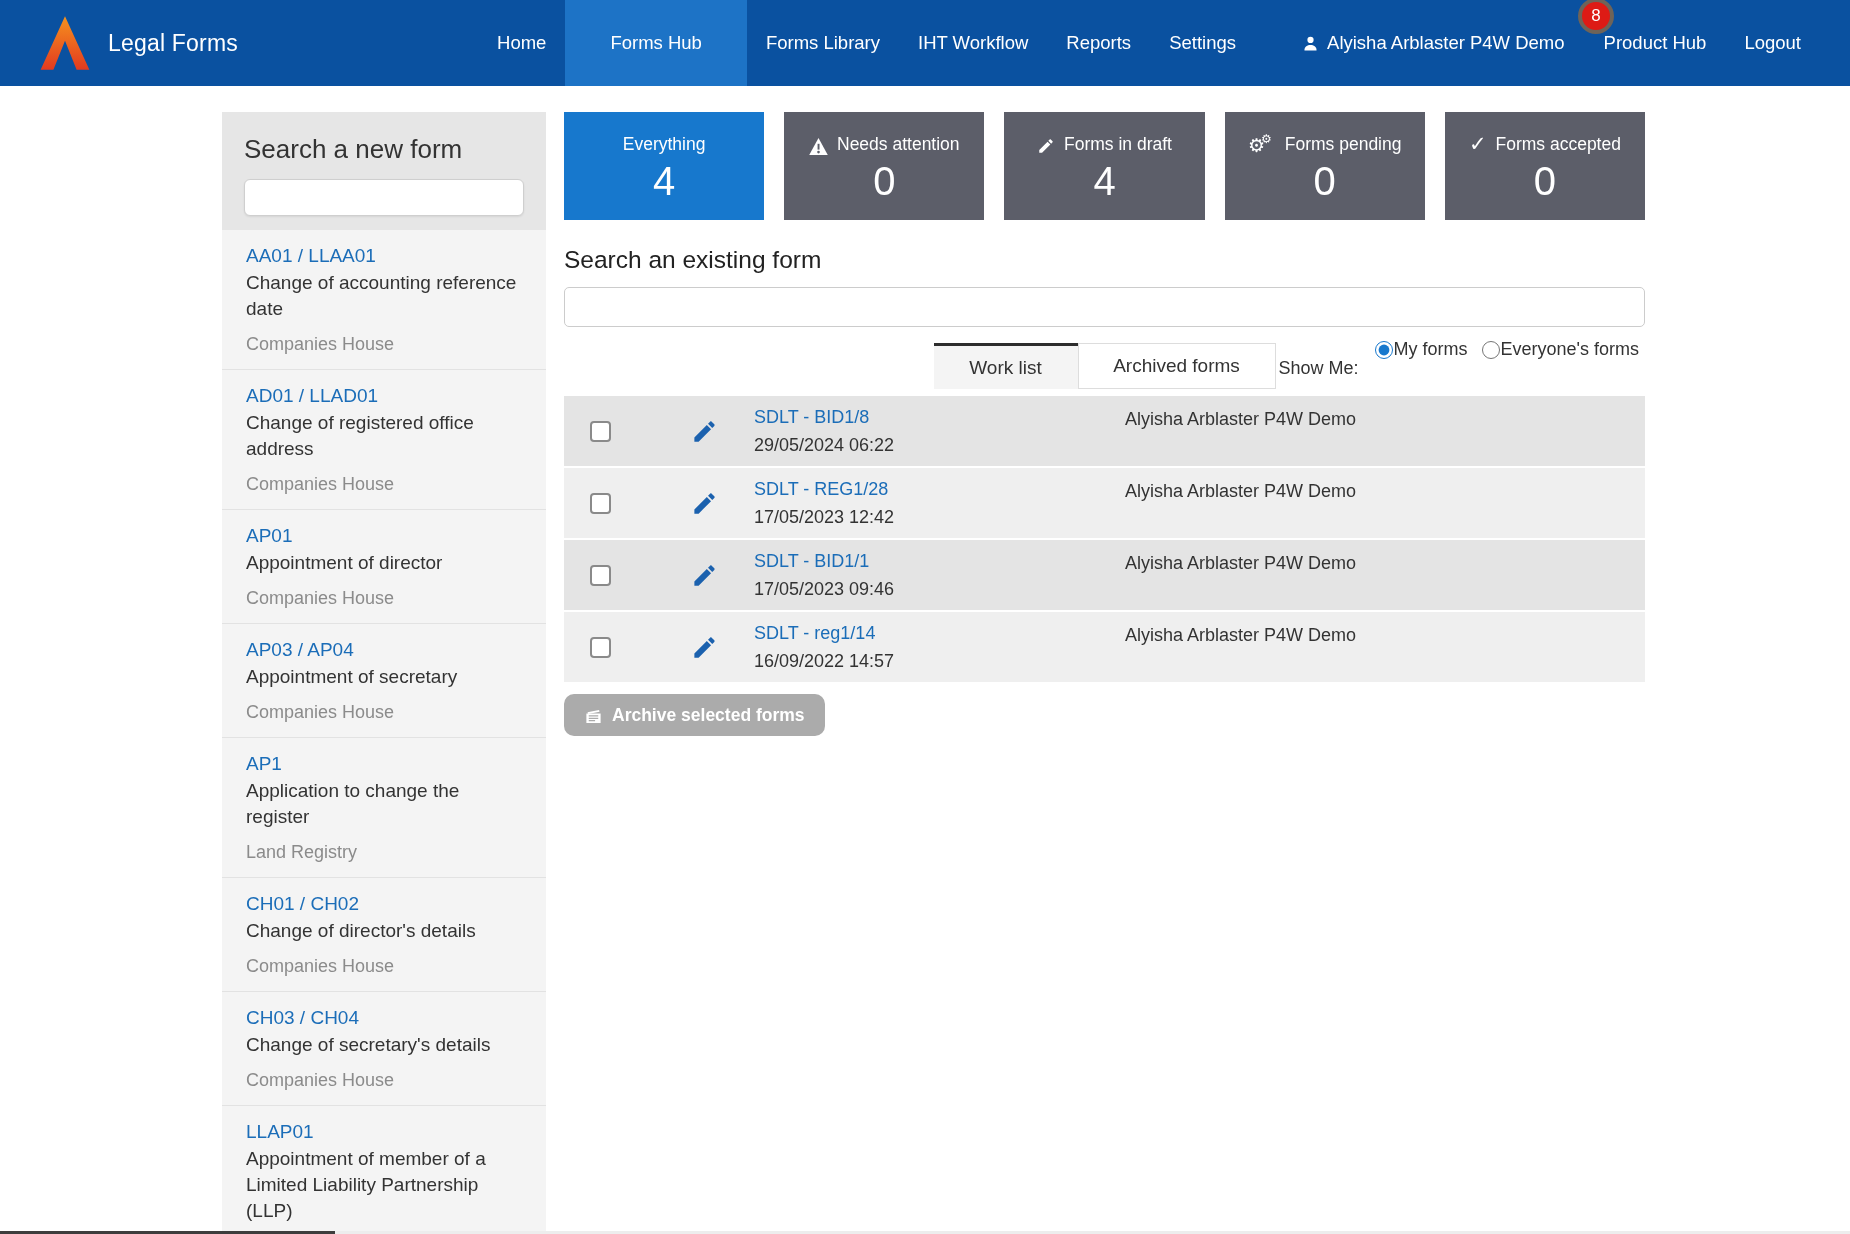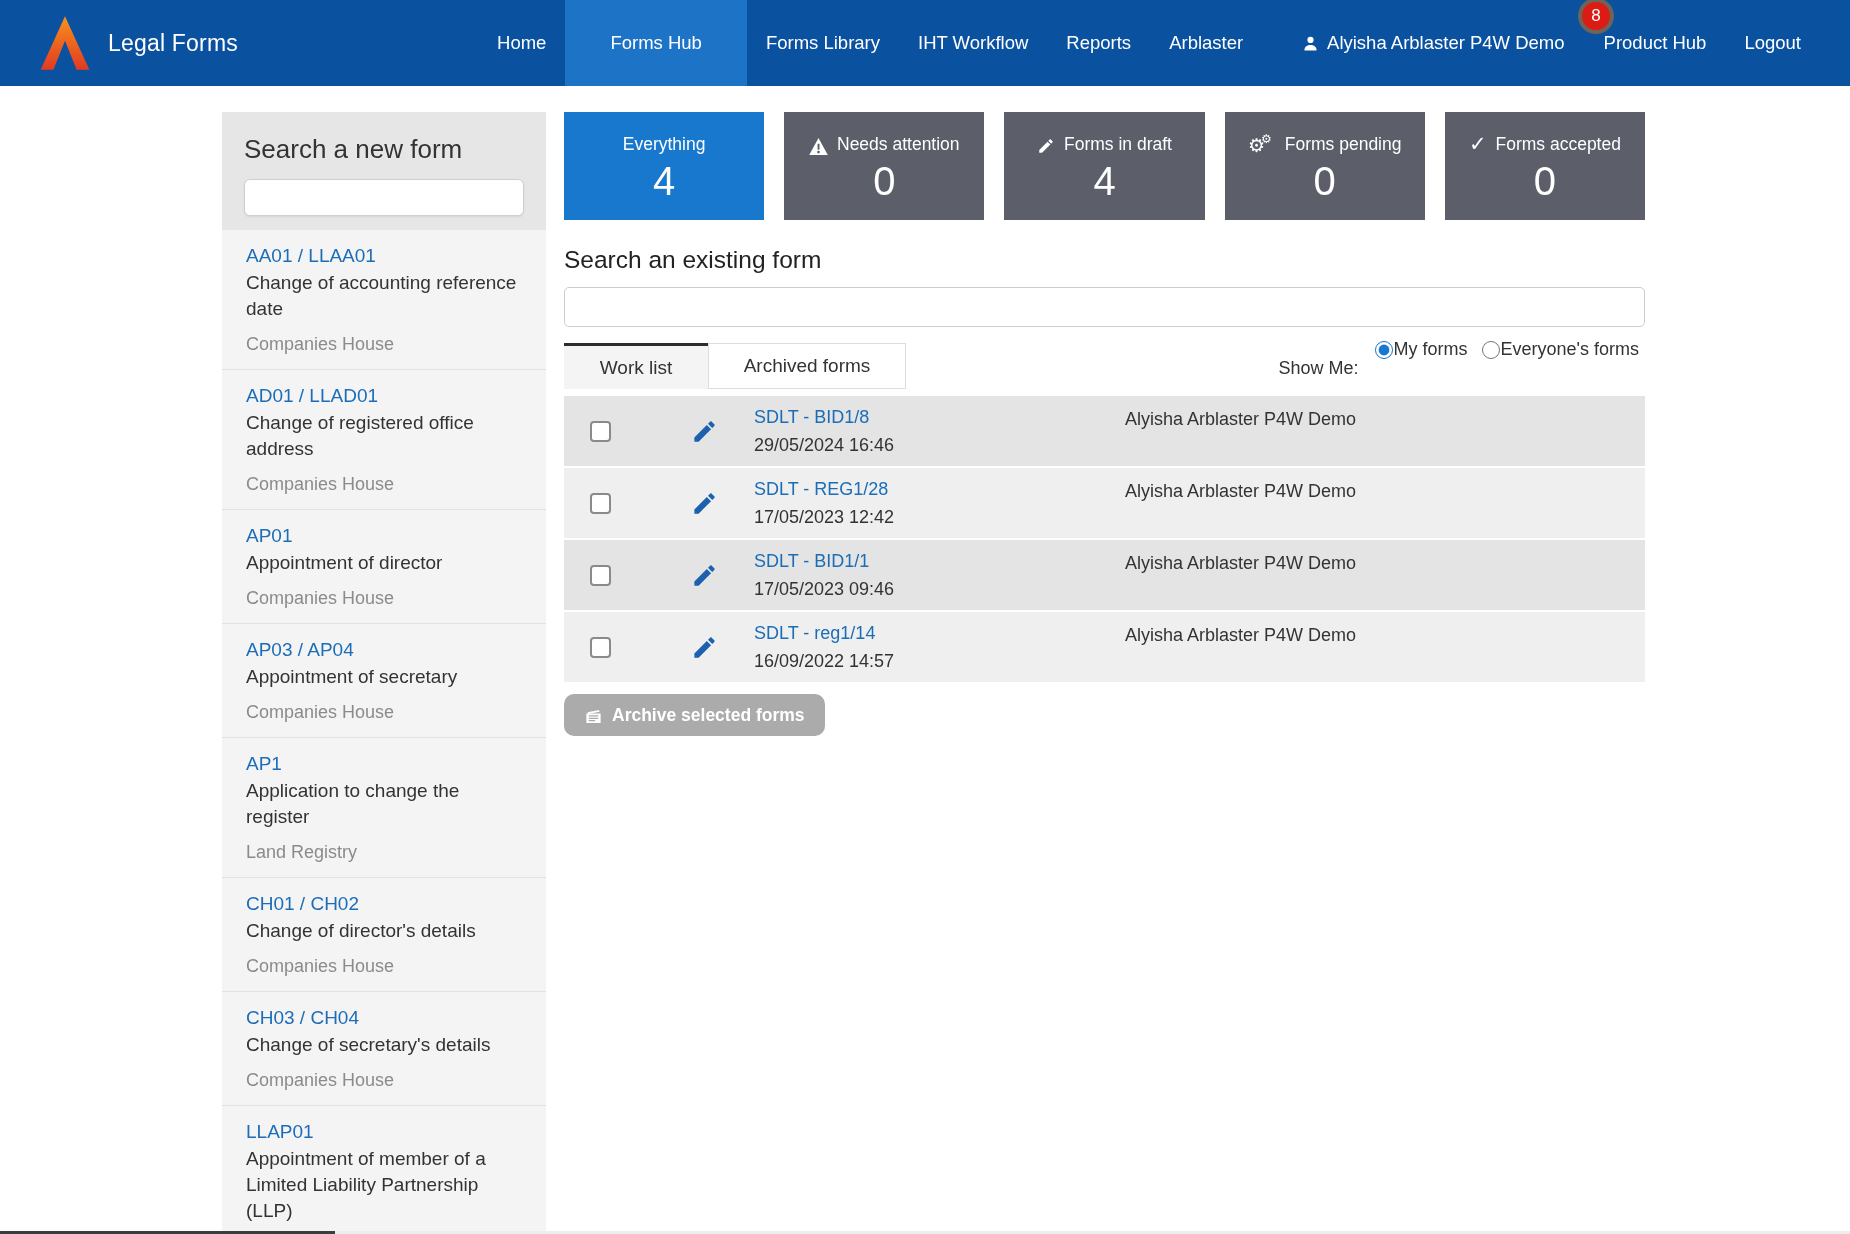--- a/index.html
+++ b/index.html
@@ -52,21 +52,21 @@
   .tile-icon svg { display:block; }
   .tile-count { font-size:40px; font-weight:300; line-height:48px; margin-top:2px; }
   .gear-big { font-size:19px; font-family:"DejaVu Sans",sans-serif; }
   .gear-small { font-size:12px; font-family:"DejaVu Sans",sans-serif; position:relative; top:-7px; left:-4px; }
   .check-glyph { font-size:21px; font-weight:700; font-family:"DejaVu Sans",sans-serif; }
 
   .main-heading { margin-top:26px; font-size:24.5px; font-weight:400; color:#222; line-height:28px; }
   .existing-search { margin-top:13px; width:100%; height:40px; border:1px solid #ccc; border-radius:5px;
                      background:#fff; padding:0 12px; font-size:17px; outline:none; }
 
-  .tab-row { margin-top:16px; display:flex; align-items:flex-end; position:relative; height:46px; }
+  .tab-row { margin-top:16px; display:flex; align-items:flex-end; position:relative; height:46px;justify-content:center; }
   .tab { height:46px; display:flex; align-items:center; justify-content:center;
          font-size:19px; color:#333; cursor:pointer; }
   .tab.active { width:144px; background:#f4f4f4; border-top:3px solid #2d2d2d; }
   .tab.inactive { width:198px; background:#fff; border:1px solid #ddd; }
   .show-me { position:absolute; right:6px; bottom:10px; display:flex; align-items:center;
              gap:14px; font-size:18px; color:#333; }
   .show-me-label { margin-right:2px;margin-top:38px; }
   .radio-opt { display:flex; align-items:center; gap:1px; cursor:pointer; }
   .radio-opt input { width:18px; height:18px; accent-color:#1778cd; margin:0; cursor:pointer; }
 
@@ -112,21 +112,21 @@
       </svg>
       <span class="brand-title">Legal Forms</span>
     </div>
 
     <div class="nav-links" id="nav-links">
         <div class="nav-link">Home</div>
         <div class="nav-link active">Forms Hub</div>
         <div class="nav-link">Forms Library</div>
         <div class="nav-link">IHT Workflow</div>
         <div class="nav-link">Reports</div>
-        <div class="nav-link">Arblaster</div>
+        <div class="nav-link">Settings</div>
       </div>
 
     <div class="nav-right">
       <div class="nav-user">
         <svg class="user-icon" viewBox="0 0 24 24" fill="#fff">
           <circle cx="12" cy="7" r="4.4"></circle>
           <path d="M3.5 21c0-4.4 4-6.8 8.5-6.8s8.5 2.4 8.5 6.8v.8h-17z"></path>
         </svg>
         <span>Alyisha Arblaster P4W Demo</span>
       </div>
@@ -264,21 +264,21 @@
     <div class="cell-check">
       <input type="checkbox" style="">
     </div>
     <div class="cell-icon">
       <svg width="27" height="27" viewBox="0 0 24 24" fill="#1b61ae">
         <path d="M3 17.25V21h3.75L17.81 9.94l-3.75-3.75L3 17.25zM20.71 7.04c.39-.39.39-1.02 0-1.41l-2.34-2.34c-.39-.39-1.02-.39-1.41 0l-1.83 1.83 3.75 3.75 1.83-1.83z"></path>
       </svg>
     </div>
     <div class="cell-text">
       <a class="row-link">SDLT - BID1/8</a>
-      <div class="row-date">29/05/2024 16:46</div>
+      <div class="row-date">29/05/2024 06:22</div>
     </div>
     <div class="cell-owner">Alyisha Arblaster P4W Demo</div>
   </div>
         <div class="trow">
     <div class="cell-check">
       <input type="checkbox" style="">
     </div>
     <div class="cell-icon">
       <svg width="27" height="27" viewBox="0 0 24 24" fill="#1b61ae">
         <path d="M3 17.25V21h3.75L17.81 9.94l-3.75-3.75L3 17.25zM20.71 7.04c.39-.39.39-1.02 0-1.41l-2.34-2.34c-.39-.39-1.02-.39-1.41 0l-1.83 1.83 3.75 3.75 1.83-1.83z"></path>

